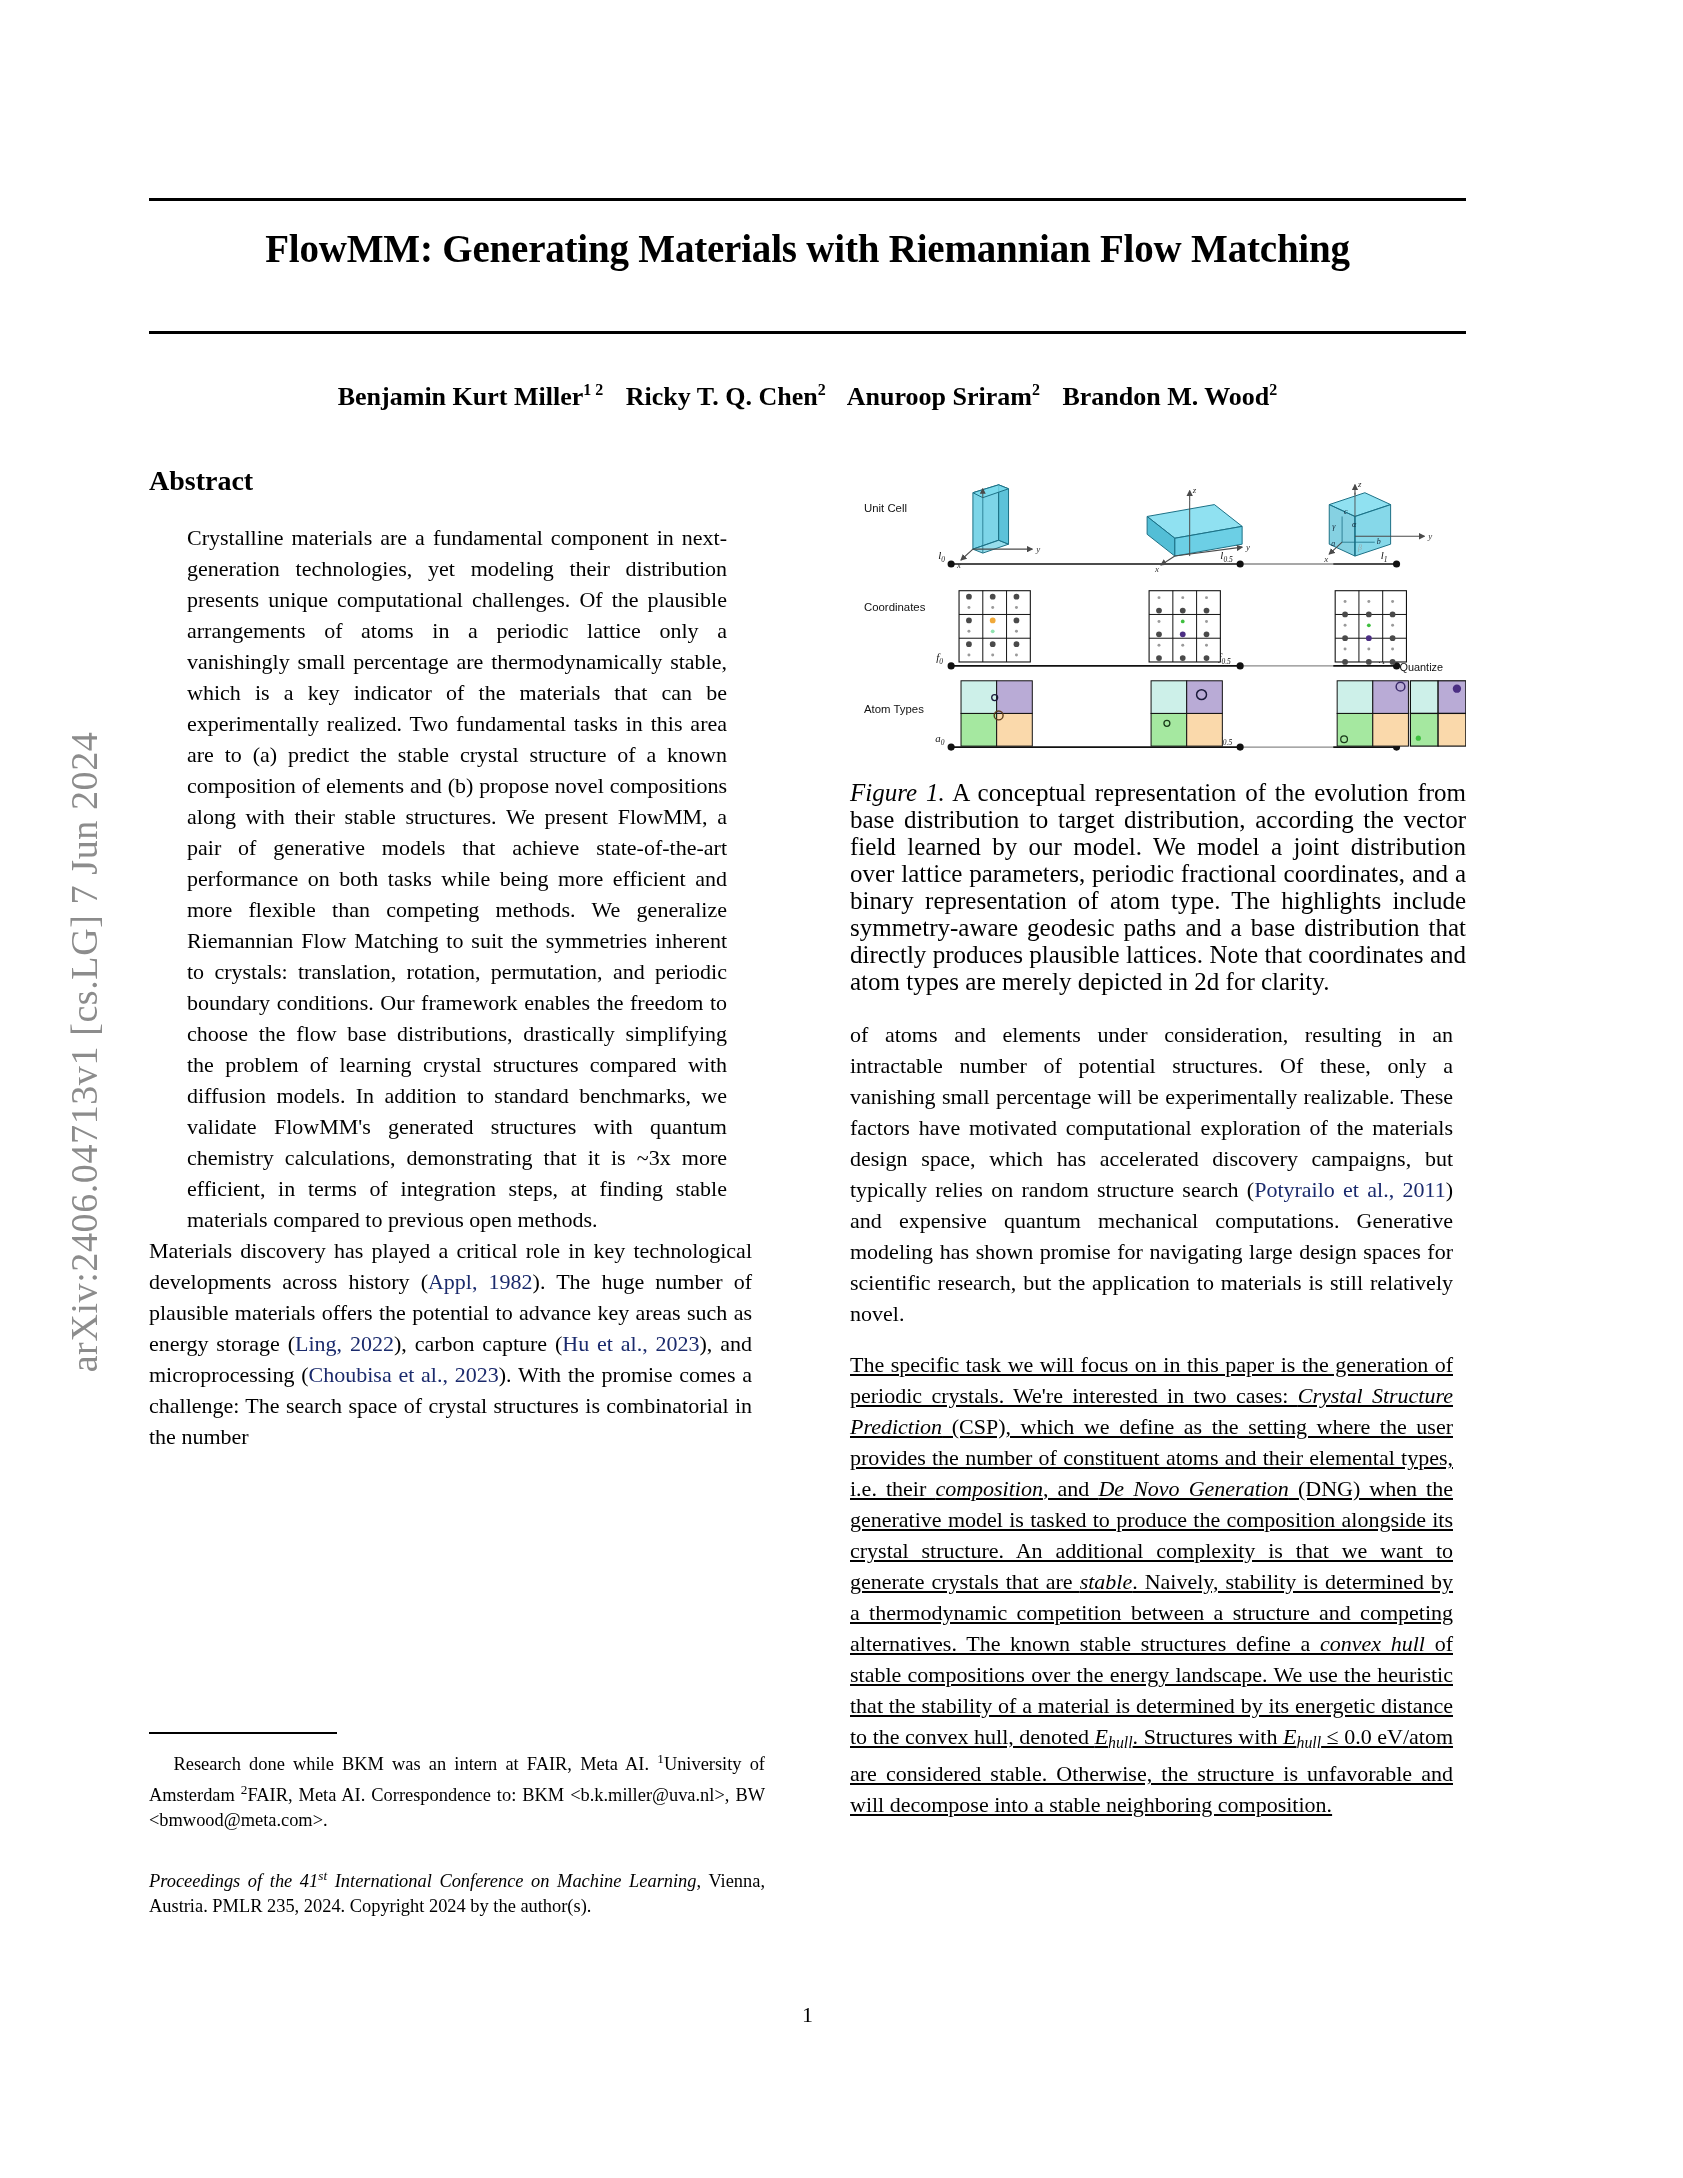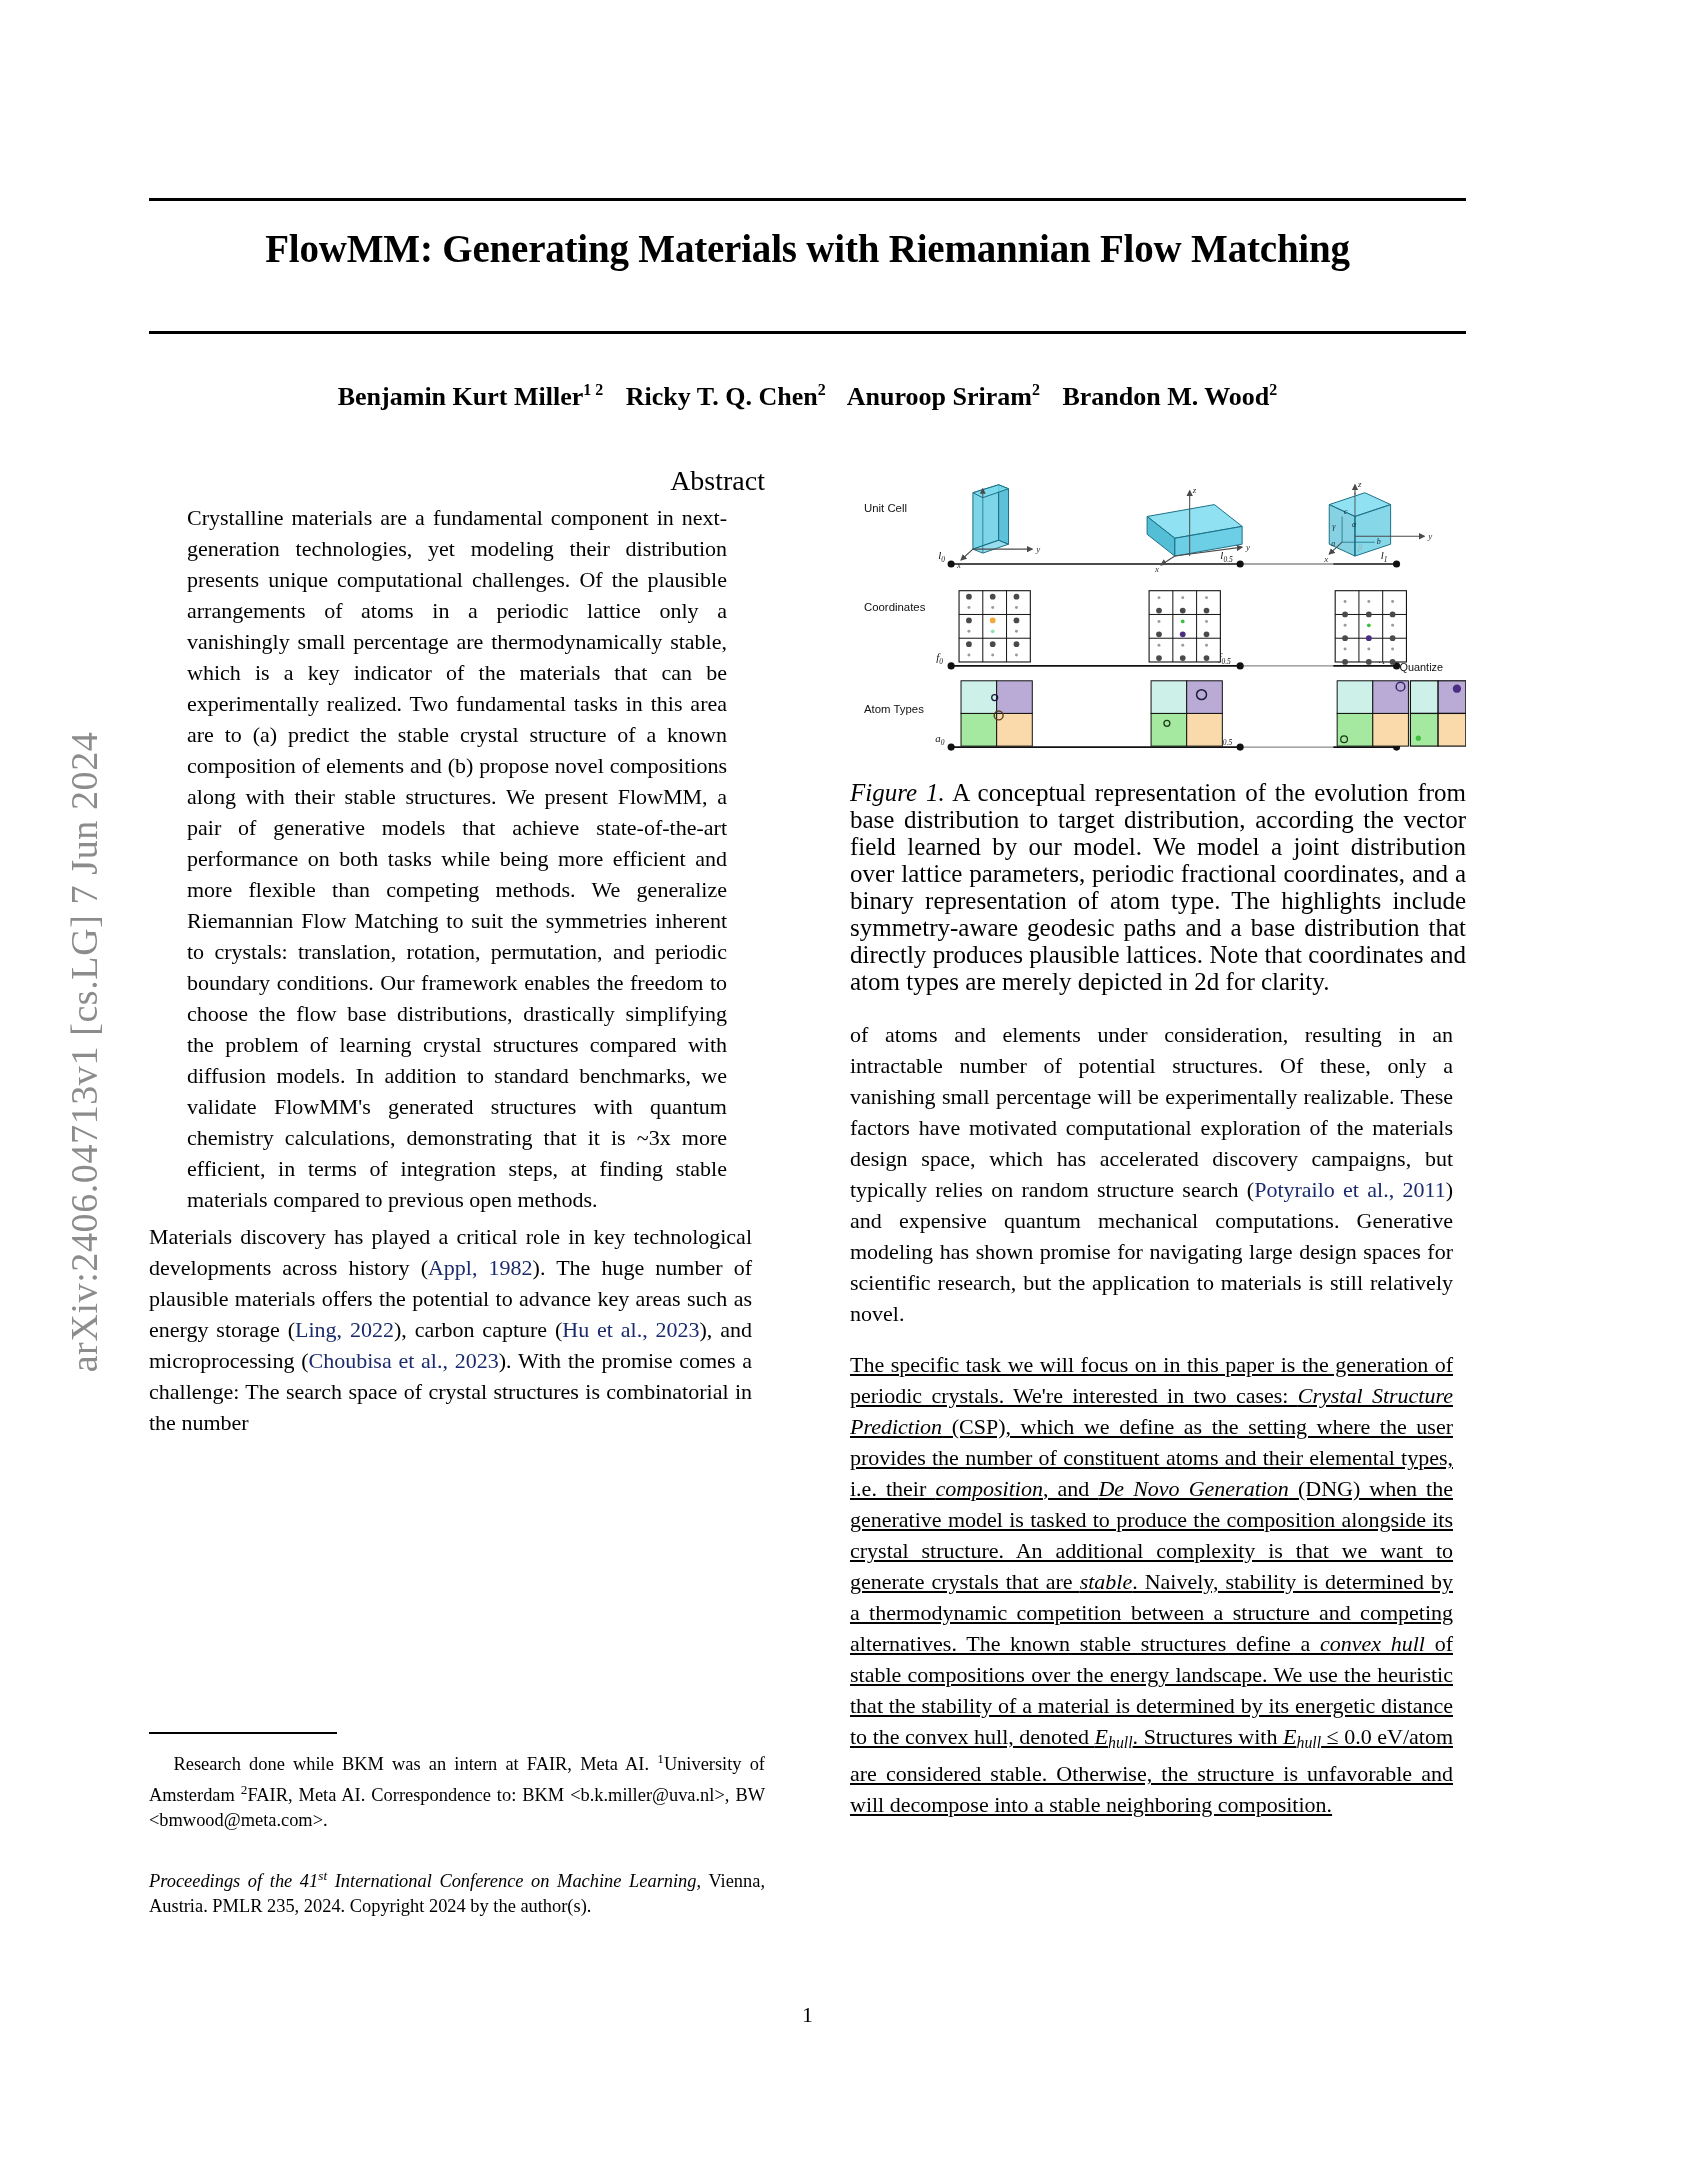--- a/index.html
+++ b/index.html
@@ -65,28 +65,28 @@
     top:0;
     font-size:22px;
     line-height:31px;
     text-align:justify;
     text-justify:inter-word;
     hyphens:none;
   }
   #col-left{ left:0; }
 
   #abstract-head{
-    text-align:right;
+    text-align:left;
     font-size:28px;
-    font-weight:normal;
-    margin:0 0 6px 0;
+    font-weight:bold;
+    margin:0 0 26px 0;
   }
   .abs-body{
     width:540px;
-    margin:6px auto;
+    margin:0 auto;
     text-align:justify;
     font-size:22px;
     line-height:31px;
   }
 
   h2.section{
     font-size:27px;
     font-weight:bold;
     margin:59px 0 20px 0;
     text-align:left;

